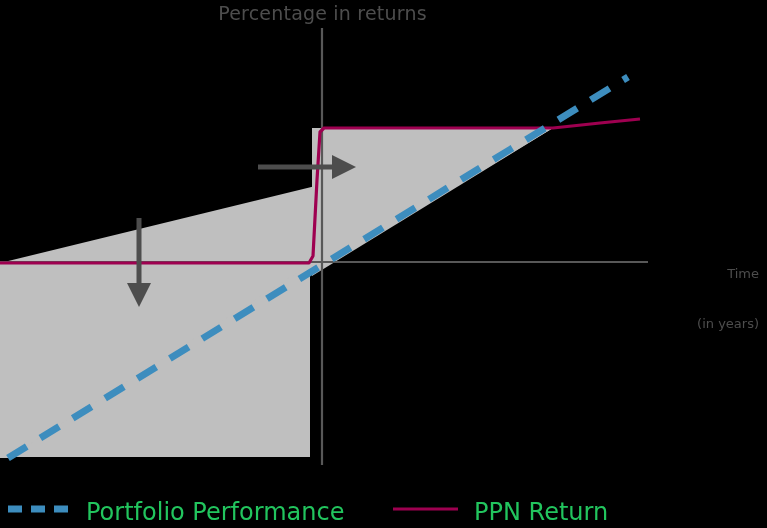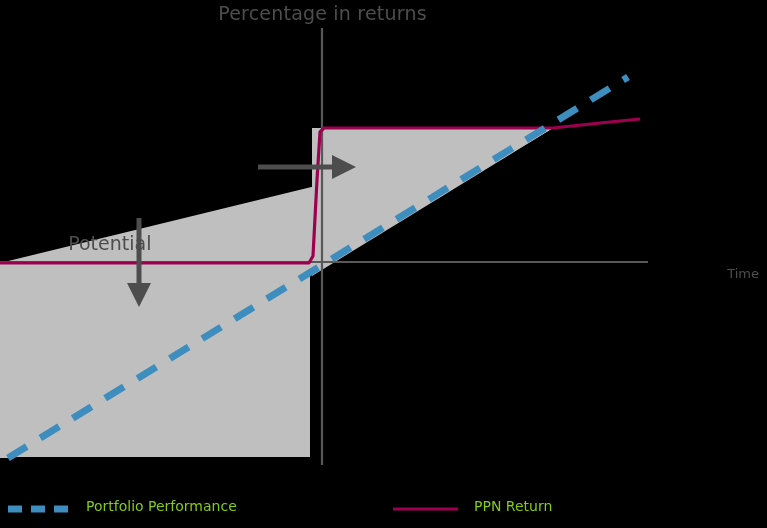--- a/index.html
+++ b/index.html
@@ -51,22 +51,22 @@
     line-height: 25px;
   }
   #annotation-label {
     left: 44px;
     top: 145px;
     font-size: 19px;
     line-height: 28px;
     text-align: left;
   }
   .legend-label {
-    font-size: 14px;
-    color: #84cc16;
+    font-size: 24px;
+    color: #22c55e;
   }
   #legend-portfolio-label { left: 86px; top: 498px; }
   #legend-ppn-label { left: 474px; top: 498px; }
 </style>
 </head>
 <body>
 
 <div id="chart-root">
 
   <svg class="chart-svg" viewBox="0 0 767 528">
@@ -98,24 +98,24 @@
 
     <line x1="8" y1="509" x2="70" y2="509" stroke="#3d8dbe" stroke-width="7" stroke-dasharray="14 9" stroke-linecap="butt"></line>
 
     <line x1="393" y1="509" x2="458" y2="509" stroke="#9e0050" stroke-width="3.2" stroke-linecap="butt"></line>
   </svg>
 
   <div class="txt" id="chart-title">Percentage in returns</div>
 
   <div class="txt" id="x-axis-label">
     <span>Time</span><br>
+    <span>(in years)</span>
   </div>
 
   <div class="txt" id="annotation-label">
     <br>
-    <span>Potential</span>
   </div>
 
   <div class="txt legend-label" id="legend-portfolio-label">Portfolio Performance</div>
 
   <div class="txt legend-label" id="legend-ppn-label">PPN Return</div>
 
 </div>
 
 </body></html>

